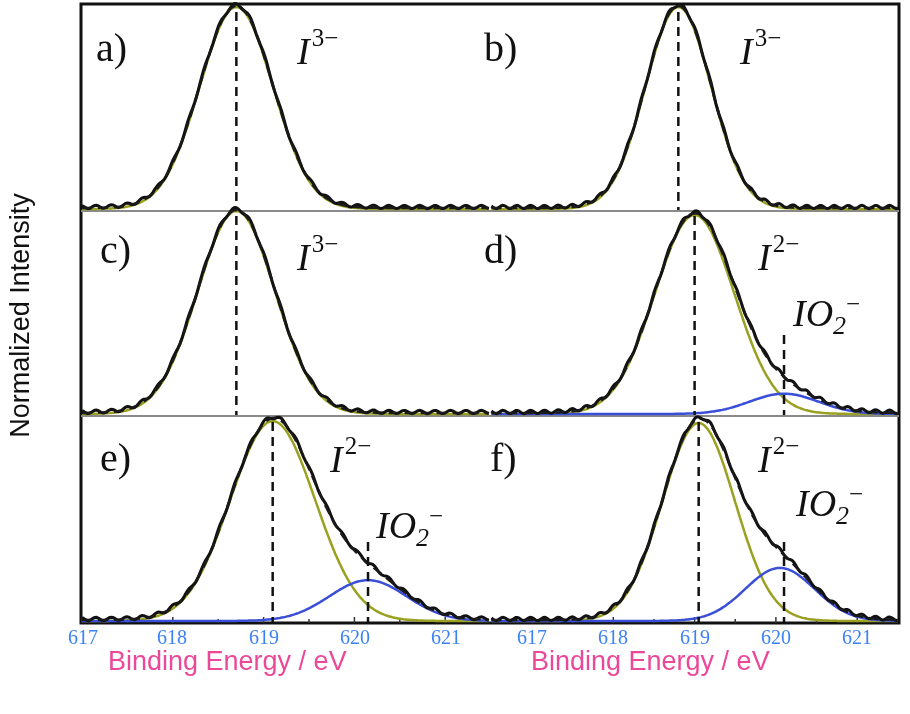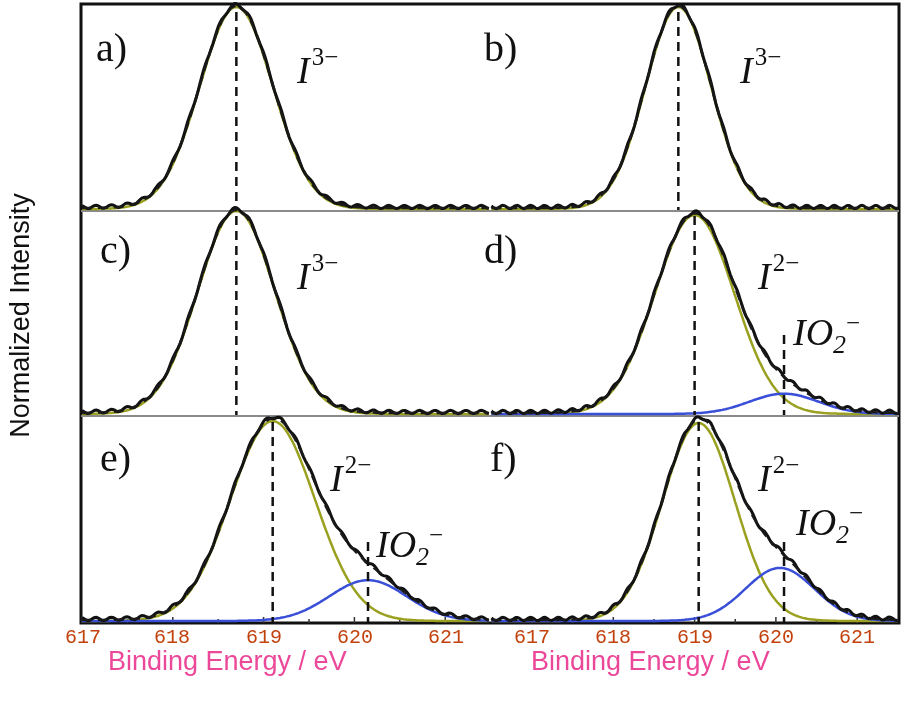--- a/index.html
+++ b/index.html
@@ -1,22 +1,22 @@
 <!DOCTYPE html>
 <html><head>
 <meta charset="utf-8">
 <style>
   html,body{margin:0;padding:0;background:#ffffff;}
   body{width:910px;height:714px;position:relative;overflow:hidden;font-family:"Liberation Sans",sans-serif;}
   #fig{position:absolute;left:0;top:0;}
   .ylabel{position:absolute;left:-130px;top:300px;width:300px;text-align:center;transform:rotate(-90deg);font-size:27px;color:#111;font-family:"Liberation Sans",sans-serif;}
   .xlabel{position:absolute;top:646px;font-size:27px;color:#ec4899;font-family:"Liberation Sans",sans-serif;white-space:nowrap;}
-  .tick{position:absolute;top:626px;font-size:20px;color:#c2410c;transform:translateX(-50%);font-family:Liberation Mono, monospace;}
+  .tick{position:absolute;top:626px;font-size:20px;color:#3b82f6;transform:translateX(-50%);font-family:Liberation Serif, serif;}
   .plabel{position:absolute;font-family:"Liberation Serif","DejaVu Serif",serif;font-size:40px;color:#111;}
-  .species{position:absolute;font-family:"Liberation Serif","DejaVu Serif",serif;font-style:italic;font-size:38px;color:#111;white-space:nowrap;margin-top:19px;}
+  .species{position:absolute;font-family:"Liberation Serif","DejaVu Serif",serif;font-style:italic;font-size:38px;color:#111;white-space:nowrap;}
   .species sup{font-style:normal;font-size:25px;vertical-align:18px;margin-left:2px;}
   .species sub{font-style:italic;font-size:26px;vertical-align:-8px;}
   .species .ssup{font-style:normal;font-size:25px;vertical-align:14px;}
 </style>
 </head>
 <body>
 
 <svg id="fig" width="910" height="714">
     <rect x="81" y="4" width="818" height="619" fill="none" stroke="#111" stroke-width="3"></rect>
     <line x1="81" y1="211" x2="899" y2="211" stroke="#8a8a8a" stroke-width="2"></line>

